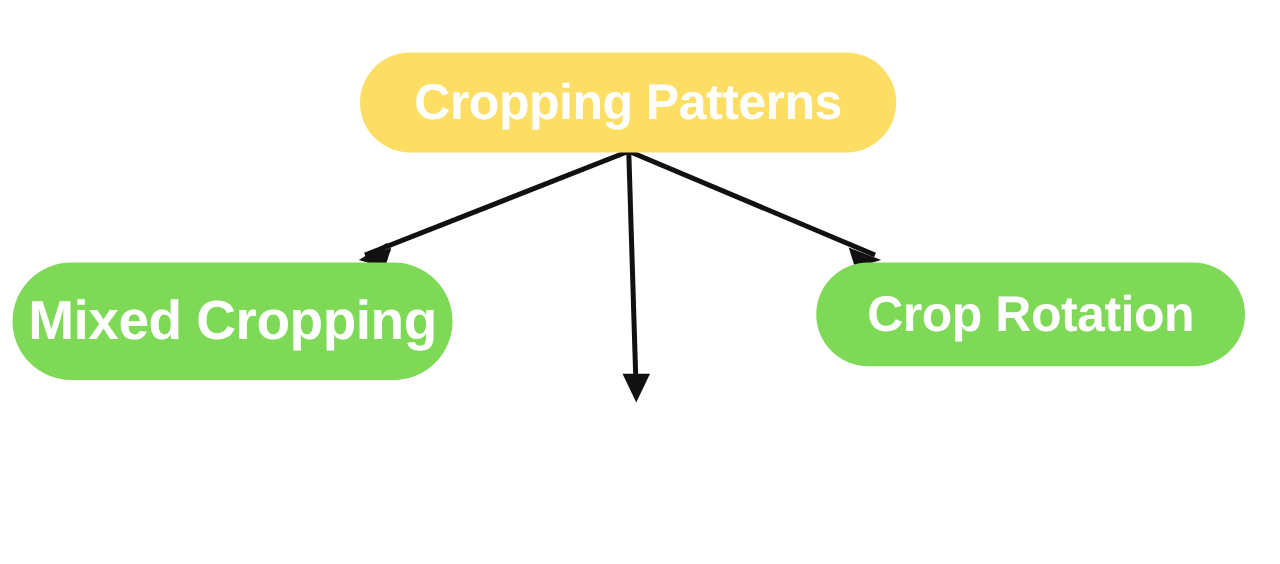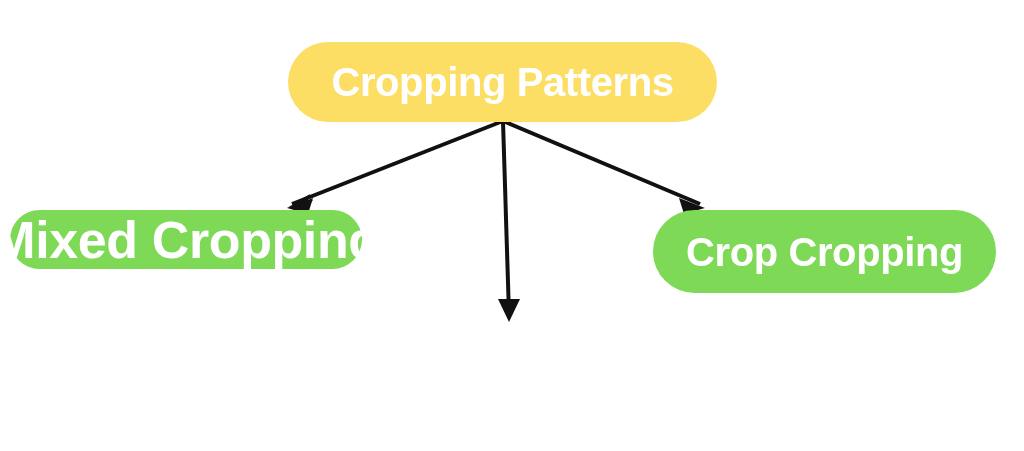--- a/index.html
+++ b/index.html
@@ -45,23 +45,23 @@
     top: 42px;
     width: 429px;
     height: 80px;
     background: #fcde64;
     font-size: 40px;
   }
   .node-left {
     left: 10px;
     top: 210px;
     width: 352px;
-    height: 59px;
+    height: 94px;
     background: #7ed957;
-    font-size: 52px;
+    font-size: 44px;
   }
   .node-center {
     left: 340px;
     top: 322px;
     width: 344px;
     height: 83px;
     background: #7ed957;
     font-size: 40px;
   }
   .node-right {
@@ -99,16 +99,16 @@
   <div class="node node-root" style="background: rgb(252, 222, 100); color: rgb(255, 255, 255);">
     <span class="node-label">Cropping Patterns</span>
   </div>
 
   <div class="node node-left" style="background: rgb(126, 217, 87); color: rgb(255, 255, 255);">
     <span class="node-label">Mixed Cropping</span>
   </div>
 
 
   <div class="node node-right" style="background: rgb(126, 217, 87); color: rgb(255, 255, 255);">
-    <span class="node-label">Crop Cropping</span>
+    <span class="node-label">Crop Rotation</span>
   </div>
 
 </div>
 
 </body></html>

